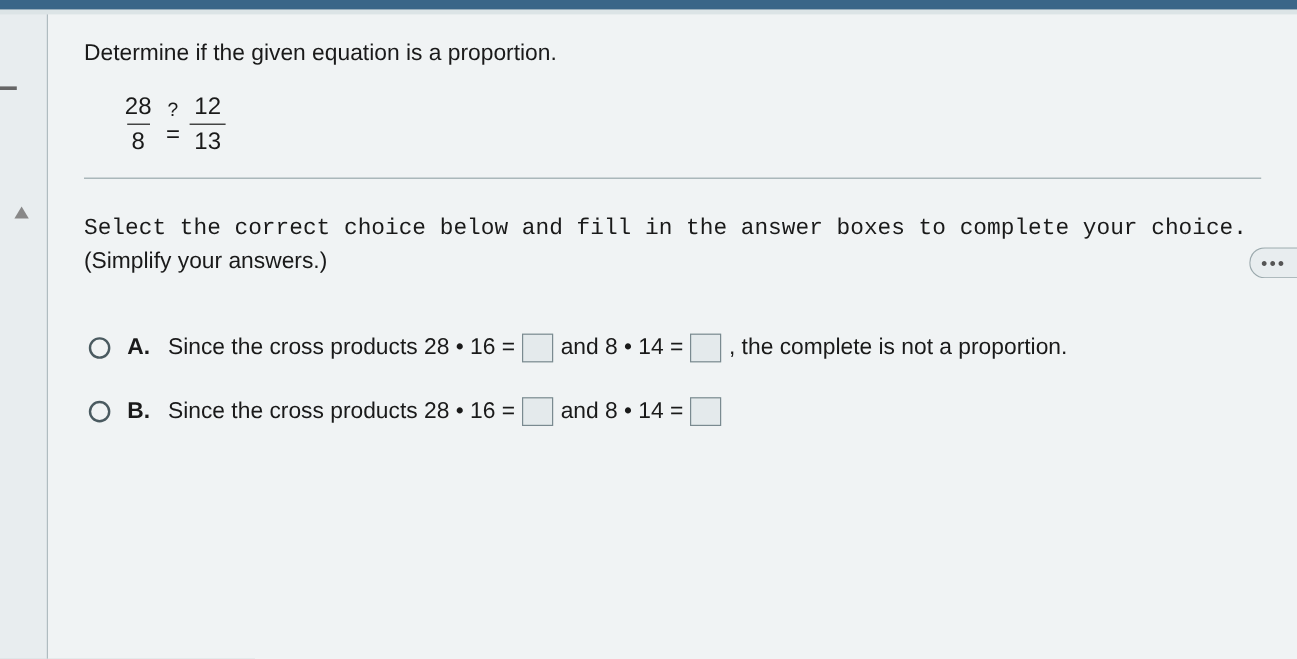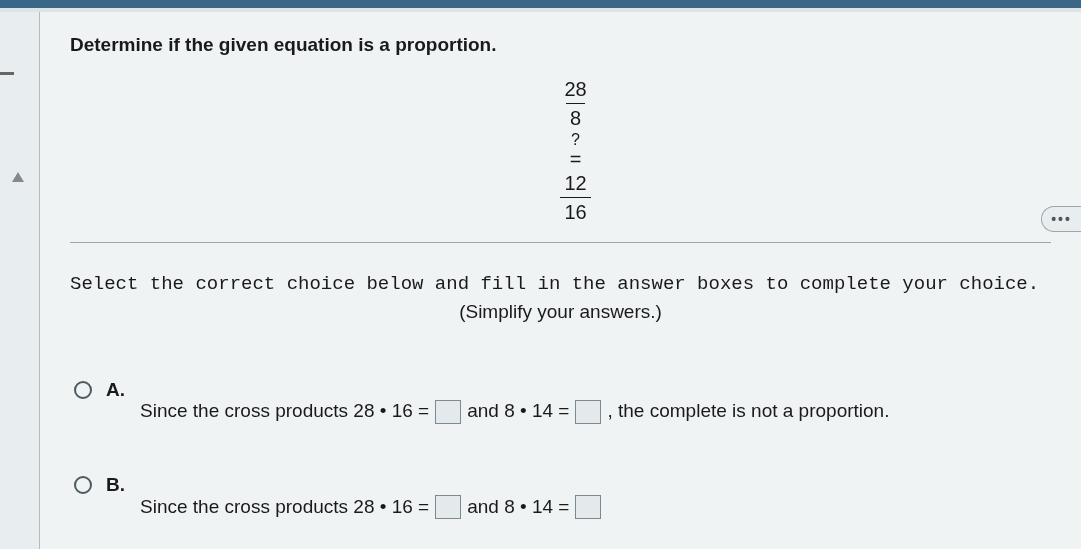--- a/index.html
+++ b/index.html
@@ -54,28 +54,26 @@
       flex: 1;
       background: #f0f3f4;
       padding: 20px 30px 20px 30px;
       font-size: 19px;
       color: #1a1a1a;
       position: relative;
     }
     .question-text {
       margin-bottom: 18px;
       line-height: 1.4;
-      font-weight: bold;
     }
     .equation-row {
       display: flex;
       align-items: center;
       margin-left: 30px;
       margin-bottom: 13px;
-      flex-direction: column;
     }
     .fraction {
       display: inline-flex;
       flex-direction: column;
       align-items: center;
       font-size: 20px;
       line-height: 1.2;
     }
     .fraction .num {
       padding: 0 4px 2px 4px;
@@ -120,22 +118,21 @@
       color: #555;
       letter-spacing: 2px;
       font-size: 14px;
     }
     .instruction {
       margin-bottom: 4px;
       line-height: 1.4;
       font-family: Liberation Mono, monospace;
     }
     .sub-instruction {
-      margin-bottom: 30px;
-      text-align: center;
+      margin-bottom: 46px;
     }
     .choice-row {
       display: flex;
       align-items: center;
       margin-bottom: 22px;
       margin-left: 4px;
     }
     .radio {
       width: 18px;
       height: 18px;
@@ -148,21 +145,20 @@
       font-weight: bold;
       margin-right: 12px;
       min-width: 22px;
     }
     .choice-text {
       display: flex;
       align-items: center;
       flex-wrap: wrap;
       gap: 6px;
       line-height: 1.6;
-      margin-top: 43px;
     }
     .answer-box {
       display: inline-block;
       width: 26px;
       height: 24px;
       border: 1px solid #7a8a90;
       background: #e4eaec;
       vertical-align: middle;
     }
   </style>
@@ -183,21 +179,21 @@
       <span class="fraction">
         <span class="num">28</span>
         <span class="den">8</span>
       </span>
       <span class="eq-middle">
         <span class="qmark">?</span>
         <span class="equals">=</span>
       </span>
       <span class="fraction">
         <span class="num">12</span>
-        <span class="den">16</span>
+        <span class="den">13</span>
       </span>
     </div>
 
     <hr class="divider">
 
     <div class="ellipsis-btn">
       <span>•••</span>
     </div>
 
     <div class="instruction">Select the correct choice below and fill in the answer boxes to complete your choice.</div>

